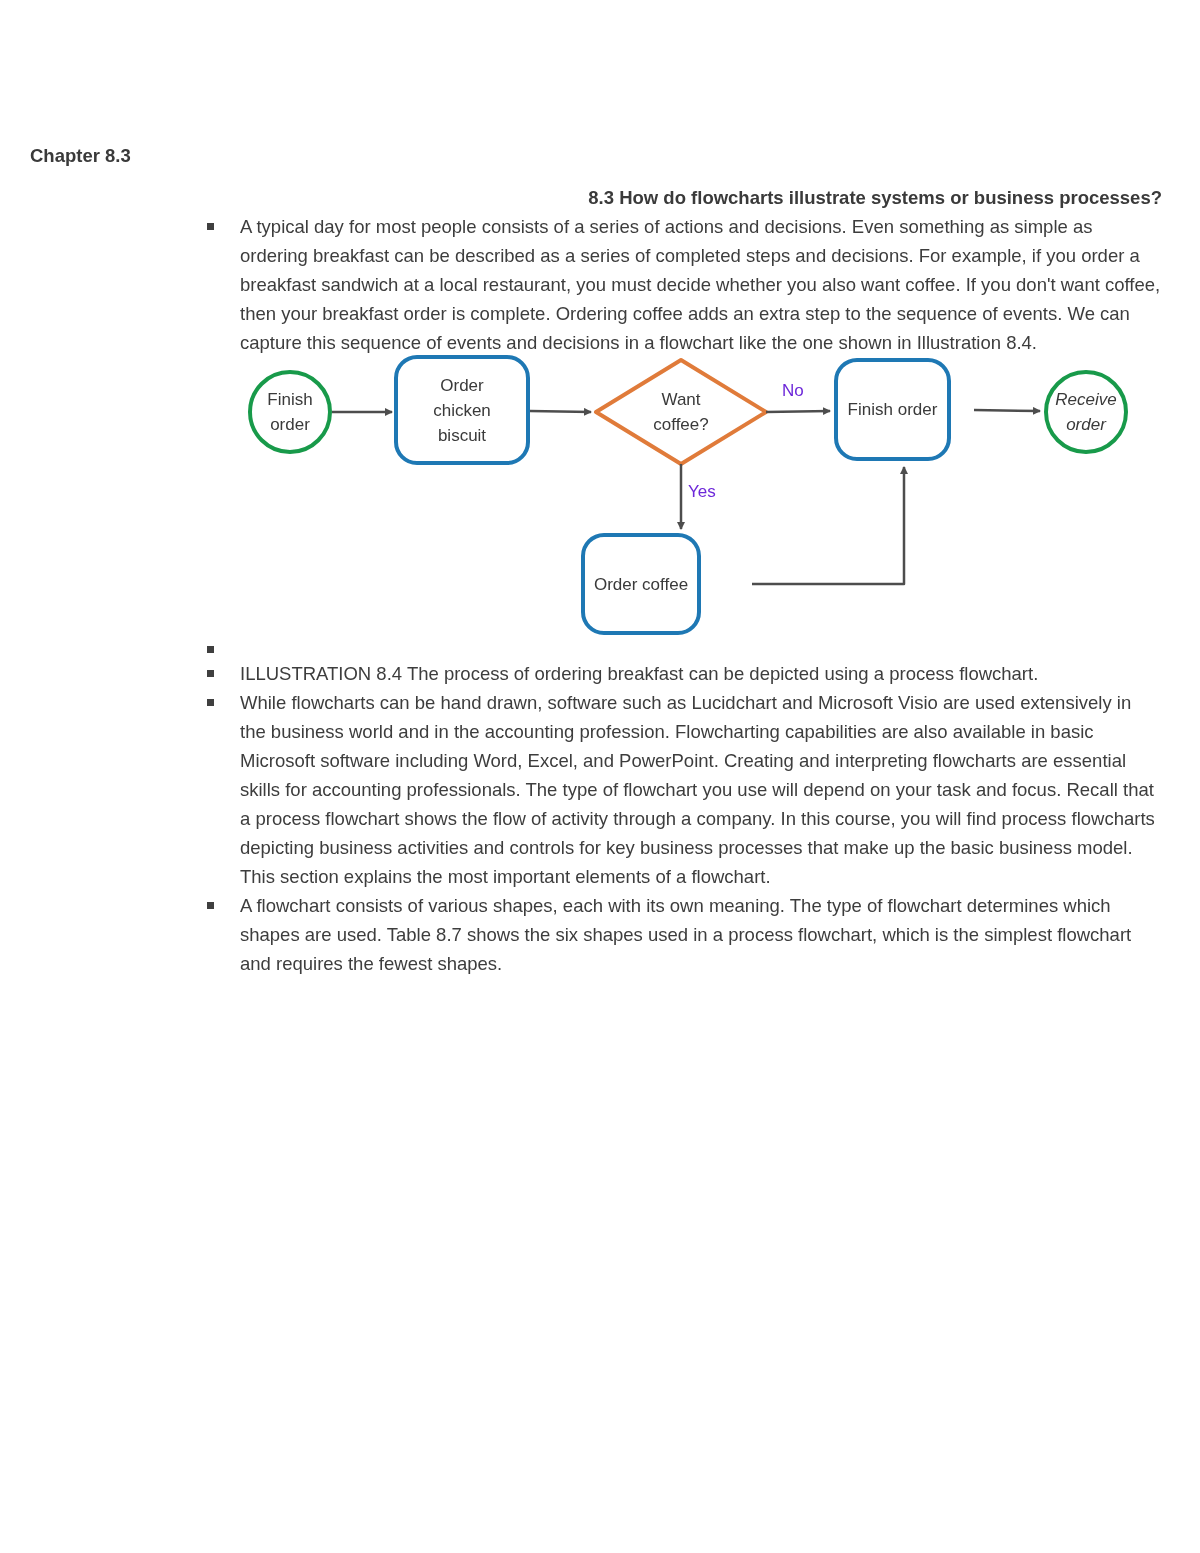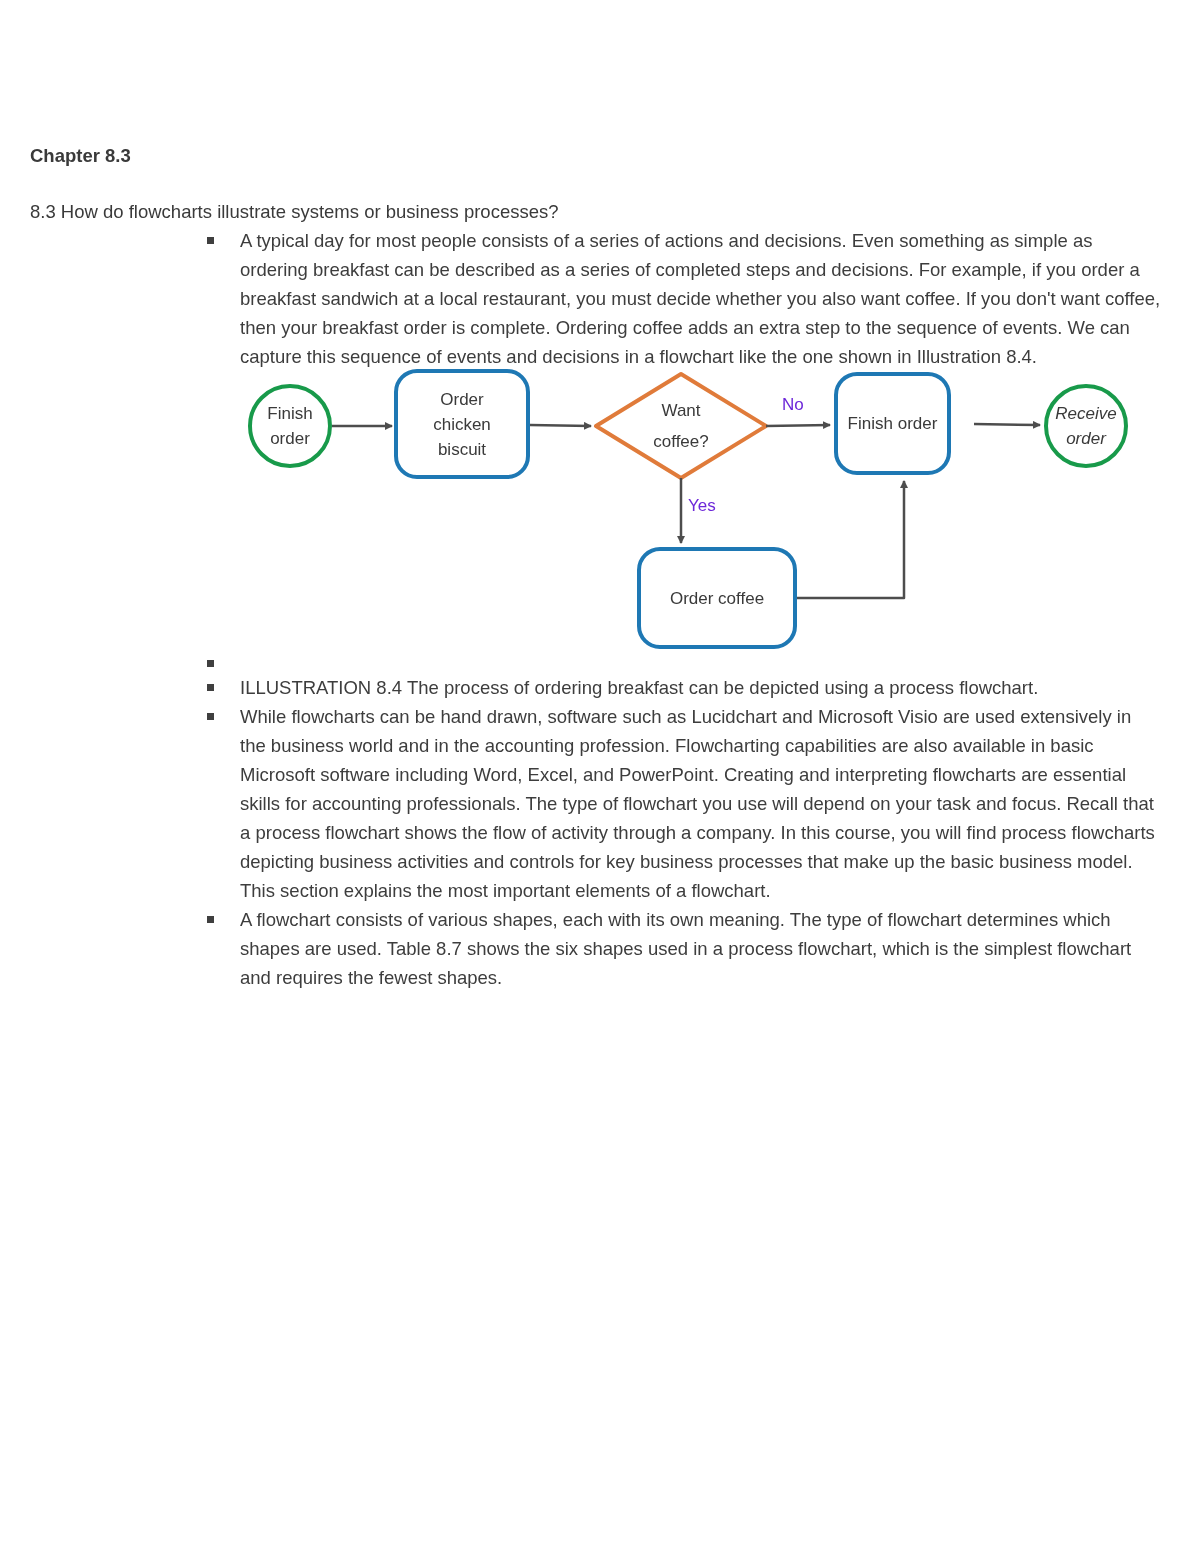--- a/index.html
+++ b/index.html
@@ -7,21 +7,21 @@
   body {
     width: 1200px; height: 1553px;
     background: #ffffff;
     font-family: "Liberation Sans", sans-serif;
     color: #3d3d3d;
     overflow: hidden;
   }
   .page { padding: 145px 38px 0 30px; }
 
   .chapter { font-size: 18.5px; font-weight: 700; line-height: 22px; color: #3a3a3a; }
-  .section-heading { font-size: 18.5px; font-weight: 400; line-height: 29px; margin-top: 30px; color: #3a3a3a; }
+  .section-heading { font-size: 18.5px; font-weight: 700; line-height: 29px; margin-top: 16px; color: #3a3a3a; text-align: right; }
 
   .li { position: relative; font-size: 18.5px; line-height: 29px; color: #3d3d3d; }
   .li.lvl2 { margin-left: 210px; }
   .li.lvl1 { margin-left: 140px; }
   .marker-square {
     position: absolute; left: -33px; top: 11px;
     width: 7px; height: 7px; background: #3f3f3f;
   }
   .marker-circle {
     position: absolute; left: -34px; top: 9px;
@@ -41,21 +41,21 @@
     display: flex; align-items: center; justify-content: center;
     text-align: center;
     font-size: 17px; line-height: 25px; color: #3a3a3a;
   }
   .node.circle { width: 84px; height: 84px; border-radius: 50%; border: 4px solid #189a4a; }
   .node.rect { border-radius: 23px; border: 4px solid #1e78b4; }
   .node .lbl { display: inline-block; }
   .diamond-label {
     position: absolute;
     display: flex; align-items: center; justify-content: center;
-    text-align: center; font-size: 17px; line-height: 31px; color: #3a3a3a;
+    text-align: center; font-size: 17px; line-height: 25px; color: #3a3a3a;
   }
   .edge-label { position: absolute; font-size: 17px; color: #6d28d9; }
 </style>
 </head>
 <body>
 
 <div class="page">
 
   <div class="chapter">Chapter 8.3</div>
 
@@ -98,21 +98,21 @@
     </div>
 
     <div class="node rect" style="left: 804px; top: 7px; width: 117px; height: 103px; border-color: rgb(30, 120, 180);">
       <span class="lbl">Finish order</span>
     </div>
 
     <div class="node circle" style="left: 1014px; top: 19px; border-color: rgb(24, 154, 74);">
       <span class="lbl" style="width:64px;font-style:italic;">Receive order</span>
     </div>
 
-    <div class="node rect" style="left: 607px; top: 182px; width: 160px; height: 102px; border-color: rgb(30, 120, 180);">
+    <div class="node rect" style="left: 551px; top: 182px; width: 120px; height: 102px; border-color: rgb(30, 120, 180);">
       <span class="lbl">Order coffee</span>
     </div>
 
     <span class="edge-label" style="left:752px; top:30px;">No</span>
     <span class="edge-label" style="left:658px; top:131px;">Yes</span>
   </div>
 
   <div class="li lvl2 empty-line">
     <span class="marker-square"></span>
     <span></span>

